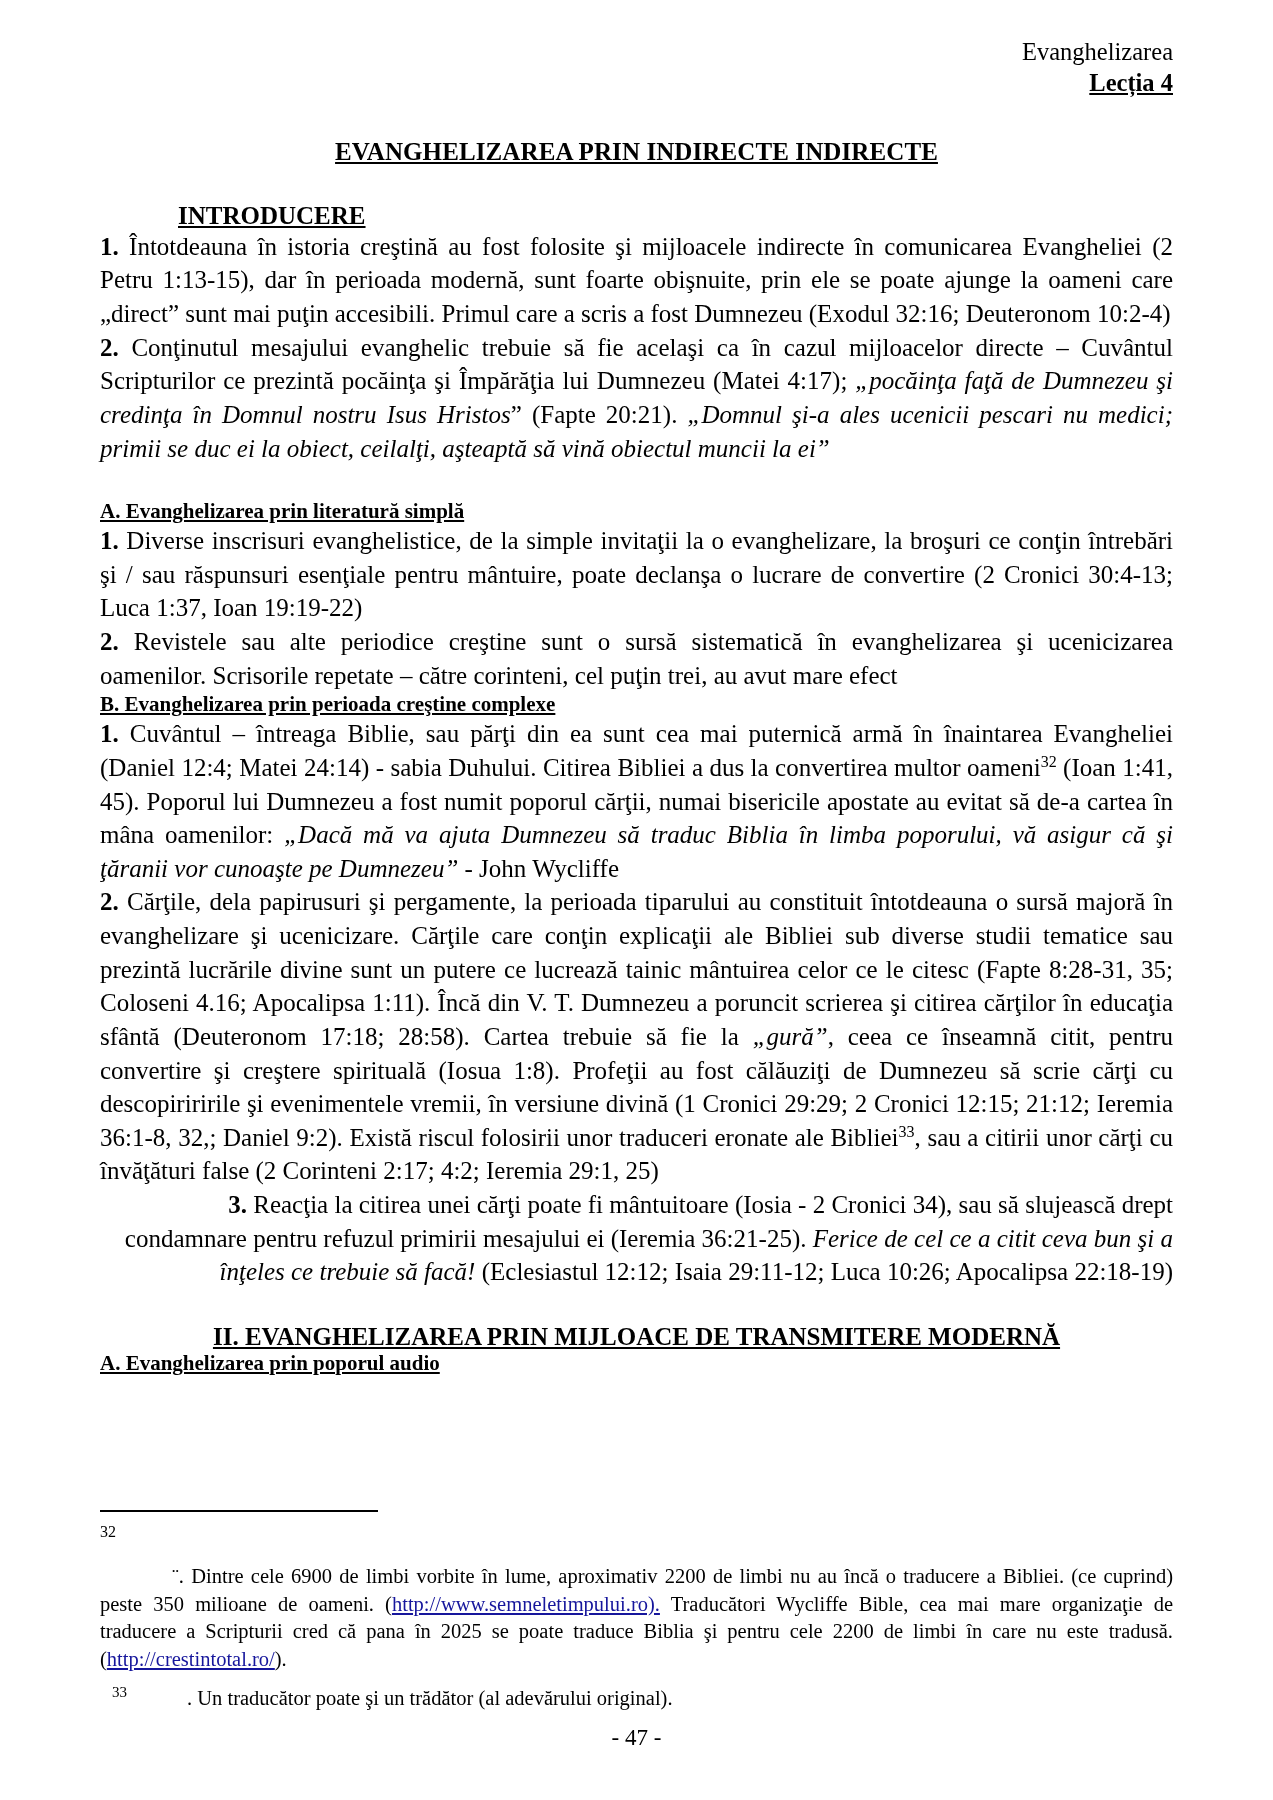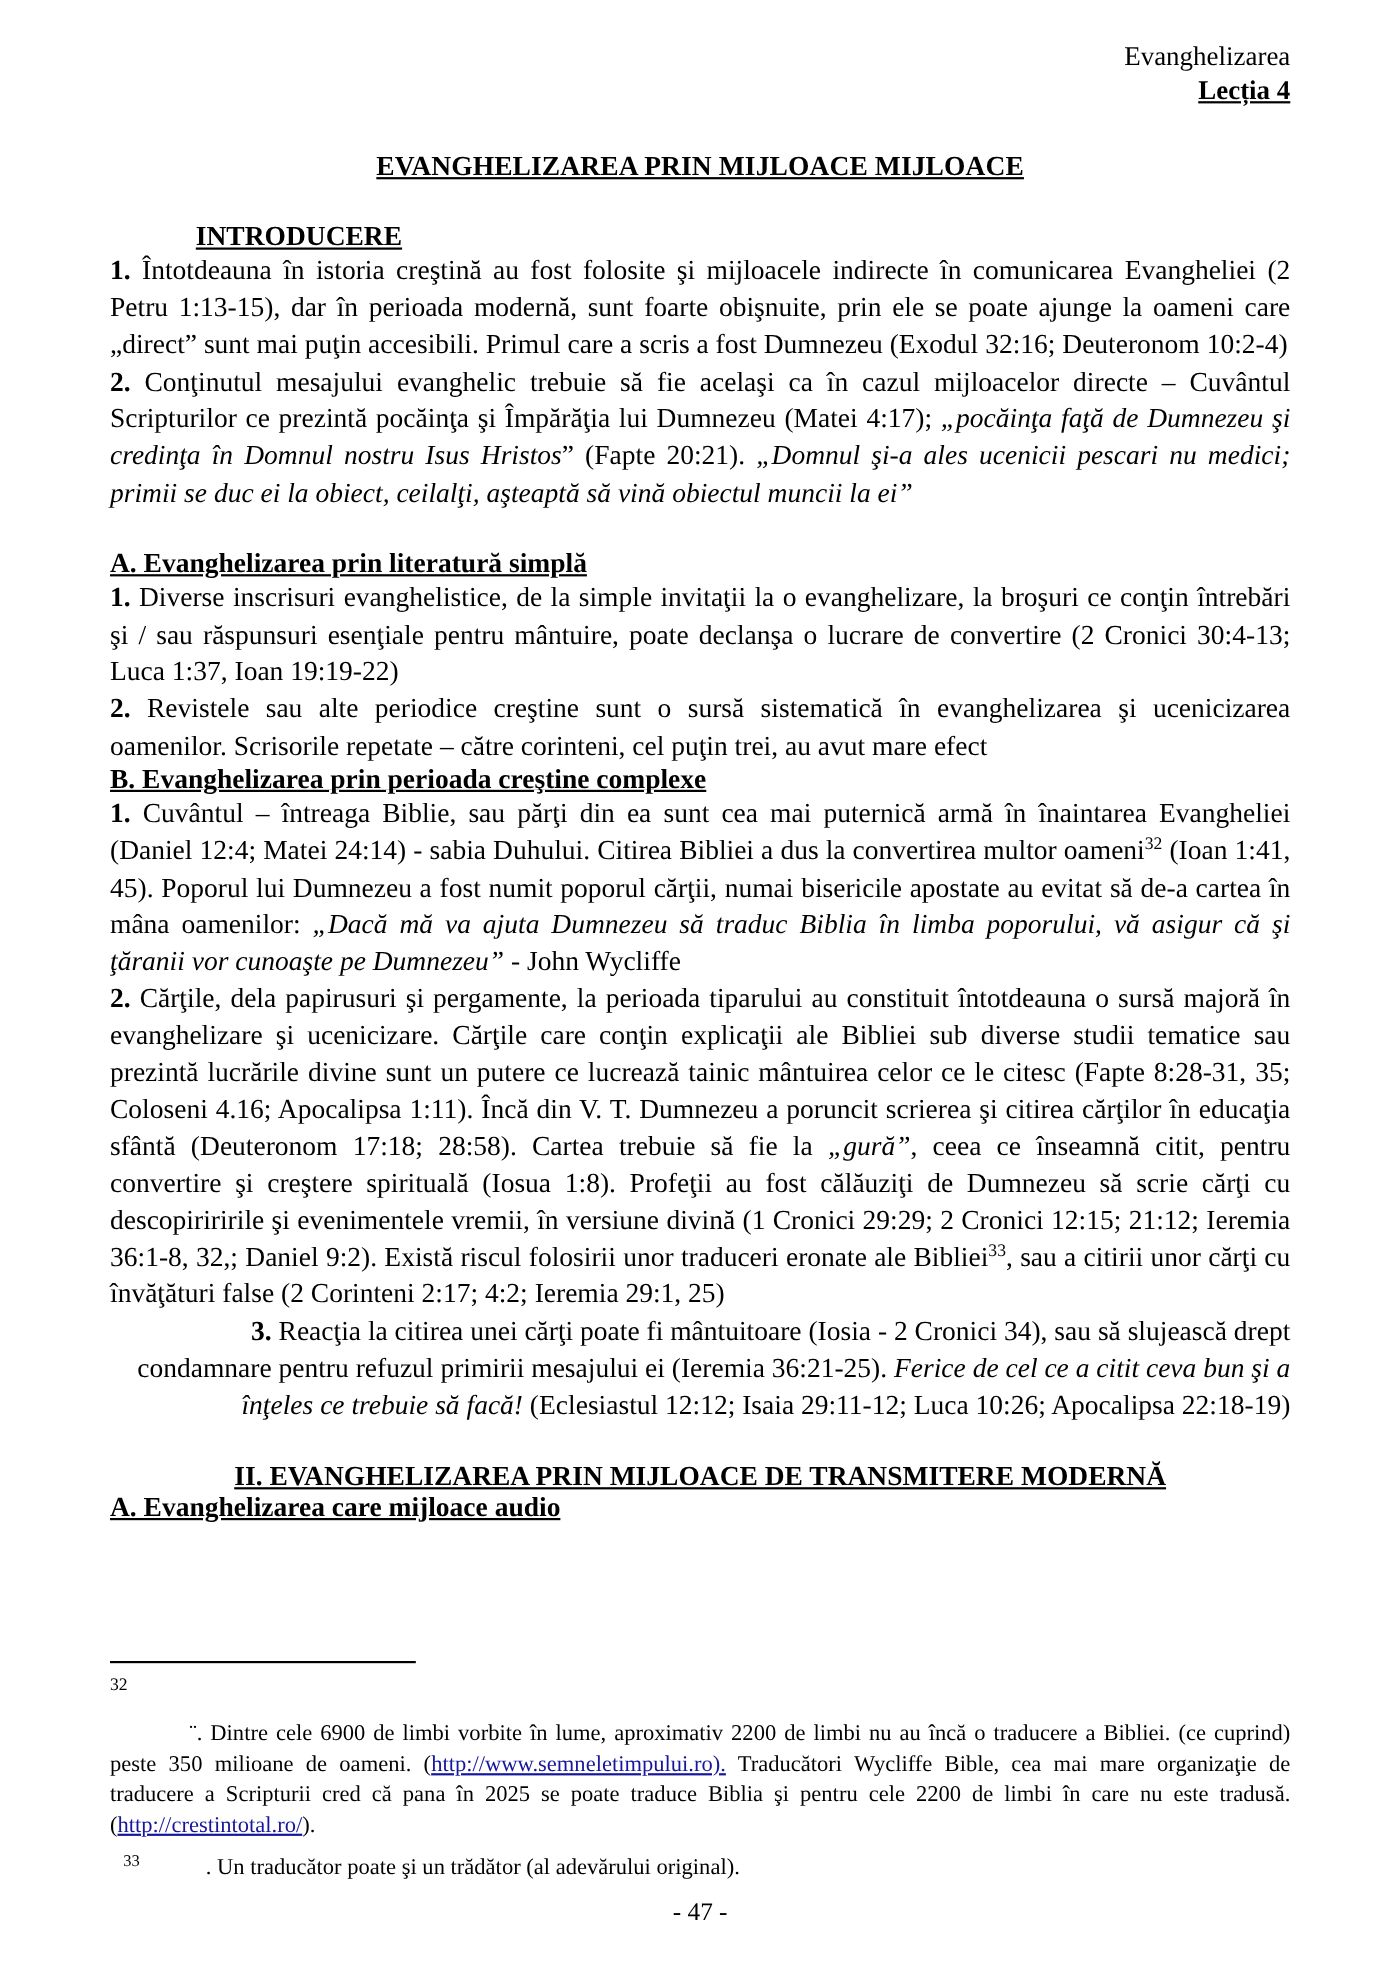--- a/index.html
+++ b/index.html
@@ -54,21 +54,21 @@
   }
   .section-title {
     text-align: center;
     font-size: 25px;
     font-weight: bold;
     text-decoration: underline;
     margin-top: 26px;
     margin-bottom: 0;
   }
   .sub-title {
-    font-size: 25px;
+    font-size: 21px;
     font-weight: bold;
     text-decoration: underline;
     display: block;
     margin: 0;
   }
   .sub-title-wrap { margin: 0; }
   .intro-head {
     font-size: 25px;
     font-weight: bold;
     text-decoration: underline;
@@ -149,21 +149,21 @@
 
 <div class="page">
 
   <div class="inner">
 
     <div class="doc-header">
       <span class="h-line1">Evanghelizarea</span>
       <span class="h-line2">Lecția 4</span>
     </div>
 
-    <div class="doc-title">EVANGHELIZAREA PRIN MIJLOACE MIJLOACE</div>
+    <div class="doc-title">EVANGHELIZAREA PRIN INDIRECTE INDIRECTE</div>
 
     <span class="intro-head">INTRODUCERE</span>
 
     <p class="body"><span class="num">1.</span><span> Întotdeauna în istoria creştină au fost folosite şi mijloacele indirecte în comunicarea Evangheliei (2 Petru 1:13-15), dar în perioada modernă, sunt foarte obişnuite, prin ele se poate ajunge la oameni care „direct” sunt mai puţin accesibili. Primul care a scris a fost Dumnezeu (Exodul 32:16; Deuteronom 10:2-4)</span></p>
 
     <p class="body"><span class="num">2.</span><span> Conţinutul mesajului evanghelic trebuie să fie acelaşi ca în cazul mijloacelor directe – Cuvântul Scripturilor ce prezintă pocăinţa şi Împărăţia lui Dumnezeu (Matei 4:17); </span><span class="it">„pocăinţa faţă de Dumnezeu şi credinţa în Domnul nostru Isus Hristos</span><span>” (Fapte 20:21). </span><span class="it">„Domnul şi-a ales ucenicii pescari nu medici; primii se duc ei la obiect, ceilalţi, aşteaptă să vină obiectul muncii la ei”</span></p>
 
     <div class="gap-md"></div>
 
 
@@ -183,21 +183,21 @@
 
     <p class="body"><span class="num">2.</span><span> Cărţile, dela papirusuri şi pergamente, la perioada tiparului au constituit întotdeauna o sursă majoră în evanghelizare şi ucenicizare. Cărţile care conţin explicaţii ale Bibliei sub diverse studii tematice sau prezintă lucrările divine sunt un putere ce lucrează tainic mântuirea celor ce le citesc (Fapte 8:28-31, 35; Coloseni 4.16; Apocalipsa 1:11). Încă din V. T. Dumnezeu a poruncit scrierea şi citirea cărţilor în educaţia sfântă (Deuteronom 17:18; 28:58). Cartea trebuie să fie la </span><span class="it">„gură”</span><span>, ceea ce înseamnă citit, pentru convertire şi creştere spirituală (Iosua 1:8). Profeţii au fost călăuziţi de Dumnezeu să scrie cărţi cu descopiriririle şi evenimentele vremii, în versiune divină (1 Cronici 29:29; 2 Cronici 12:15; 21:12; Ieremia 36:1-8, 32,; Daniel 9:2). Există riscul folosirii unor traduceri eronate ale Bibliei</span><sup class="fn">33</sup><span>, sau a citirii unor cărţi cu învăţături false (2 Corinteni 2:17; 4:2; Ieremia 29:1, 25)</span></p>
 
     <p class="body last-left"><span class="num">3.</span><span> Reacţia la citirea unei cărţi poate fi mântuitoare (Iosia - 2 Cronici 34), sau să slujească drept condamnare pentru refuzul primirii mesajului ei (Ieremia 36:21-25). </span><span class="it">Ferice de cel ce a citit ceva bun şi a înţeles ce trebuie să facă!</span><span> (Eclesiastul 12:12; Isaia 29:11-12; Luca 10:26; Apocalipsa 22:18-19)</span></p>
 
     <div class="gap-md"></div>
 
     <div class="section-title" style="margin-top:0;">II. EVANGHELIZAREA PRIN MIJLOACE DE TRANSMITERE MODERNĂ</div>
 
     <div class="sub-title-wrap">
-        <span class="sub-title">A. Evanghelizarea care mijloace audio</span>
+        <span class="sub-title">A. Evanghelizarea prin poporul audio</span>
       </div>
 
   </div>
 
   <div class="footnote-area">
     <div class="fn-rule"></div>
 
     <div class="fn-marker-line">32</div>
 
     <p class="fn-body indent"><span>¨. Dintre cele 6900 de limbi vorbite în lume, aproximativ 2200 de limbi nu au încă o traducere a Bibliei. (ce cuprind) peste 350 milioane de oameni.  (</span><span class="link">http://www.semneletimpului.ro).</span><span> Traducători Wycliffe Bible, cea mai mare organizaţie de traducere a Scripturii cred că pana în 2025 se poate traduce Biblia şi pentru cele 2200 de limbi în care nu este tradusă.  (</span><span class="link">http://crestintotal.ro/</span><span>).</span></p>

